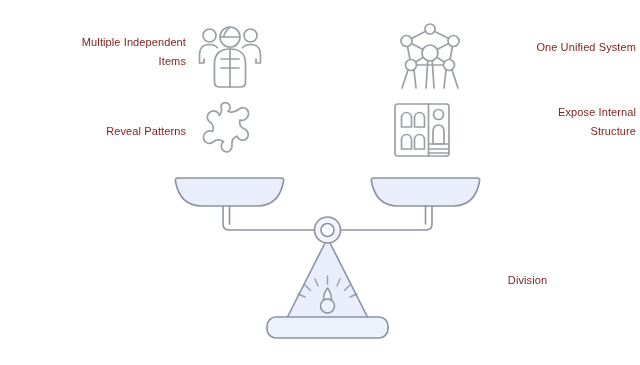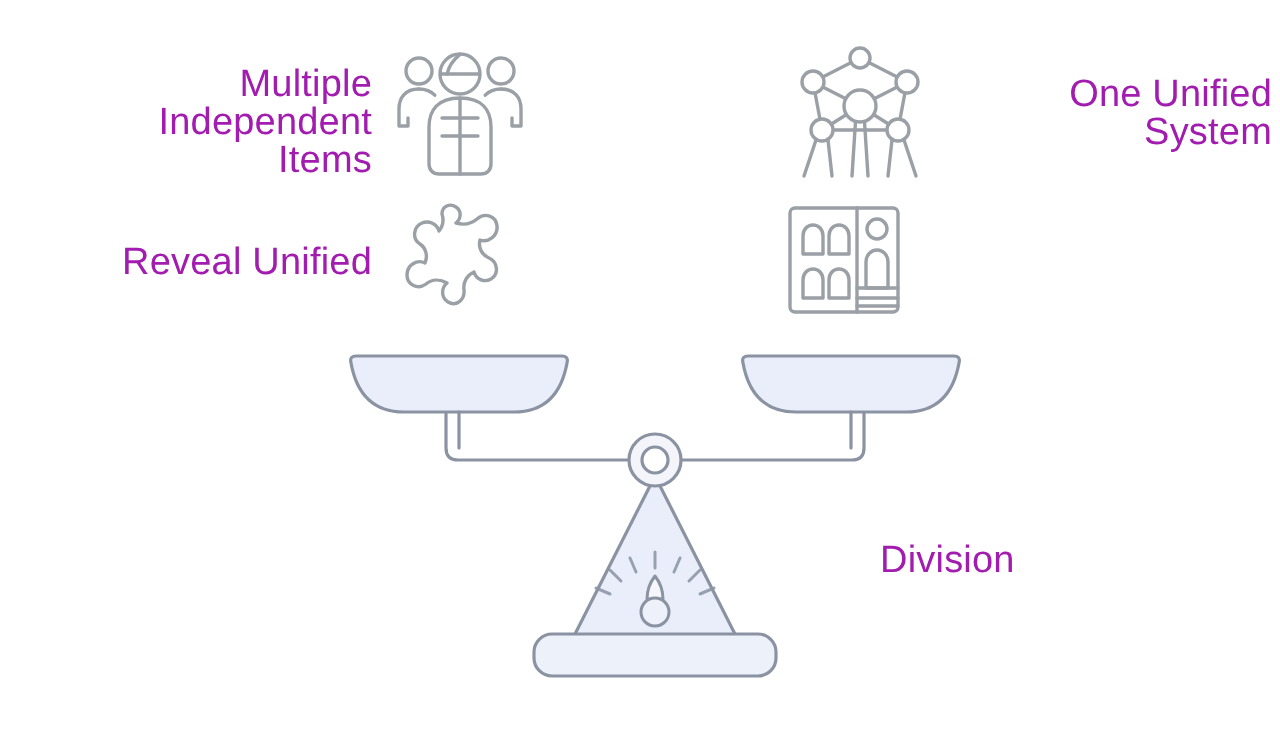--- a/index.html
+++ b/index.html
@@ -16,23 +16,23 @@
     position: relative;
   }
   #canvas {
     position: relative;
     width: 640px;
     height: 365px;
   }
 
   .label {
     position: absolute;
-    font-size: 19px;
+    font-size: 11px;
     line-height: 19px;
-    color: #a21caf;
+    color: #7f1d1d;
     letter-spacing: 0.1px;
     white-space: pre-line;
   }
   .label.right-align { text-align: right; }
   .label.left-align  { text-align: right;  }
 
   
   .feature-icon {
     position: absolute;
   }
@@ -57,21 +57,21 @@
   #icon-people   { left: 196px; top: 22px; }
   #icon-puzzle   { left: 197px; top: 101px; }
   #icon-molecule { left: 396px; top: 20px; }
   #icon-building { left: 392px; top: 101px; }
 
   
   #label-classification {
     left: 46px;  top: 271px; width: 190px; text-align: center;
   }
   #label-division {
-    left: 440px; top: 271px; width: 175px; 
+    left: 440px; top: 271px; width: 175px; text-align: center;
   }
 
   
   #scale-illustration {
     position: absolute;
     left: 165px;
     top: 172px;
     width: 325px;
     height: 180px;
   }
@@ -101,21 +101,21 @@
       <path d="M34 5.2 C 30 8.5 28.2 11.7 27.6 15"></path>
 
       <path d="M34 27 C 23 27 18.5 33 18.5 41.5 L 18.5 60 C 18.5 63 20.5 65 23.5 65
                L 44.5 65 C 47.5 65 49.5 63 49.5 60 L 49.5 41.5 C 49.5 33 45 27 34 27 Z"></path>
       <path d="M34 27 L 34 65"></path>
       <path d="M25 37 L 43 37"></path>
       <path d="M25 46 L 43 46"></path>
     </svg>
   </div>
 
-  <div class="label right-align" id="label-reveal-patterns">Reveal Unified</div>
+  <div class="label right-align" id="label-reveal-patterns">Reveal Patterns</div>
 
   <div class="feature-icon" id="icon-puzzle">
     <svg width="62" height="58" viewBox="0 0 62 58" fill="none" stroke="#9aa0a6" stroke-width="1.7" stroke-linecap="round" stroke-linejoin="round">
       <path d="M24 6
                C 24 2 28 0.5 31 2.5
                C 34 4.5 33.5 8.5 31 10.5
                C 34.5 11.5 38.5 11 41.5 8.5
                C 45.5 5 51 7 51.5 12
                C 52 17 47 20.5 43 19
                C 42 23 44 26.5 47.5 28
@@ -181,20 +181,22 @@
 
       <circle cx="46.5" cy="13.5" r="5"></circle>
       <path d="M41 43 L 41 30 C 41 26.5 43.5 24 46.5 24
                C 49.5 24 52 26.5 52 30 L 52 43 Z"></path>
       <path d="M36.5 43 L 57 43"></path>
       <path d="M36.5 48 L 57 48"></path>
       <path d="M36.5 52 L 57 52"></path>
     </svg>
   </div>
 
+  <div class="label left-align" id="label-expose-internal">Expose Internal
+Structure</div>
 
 
   <div class="label" id="label-division">Division</div>
 
   <div id="scale-illustration">
     <svg width="325" height="180" viewBox="0 0 325 180" fill="none" stroke="#8b93a3" stroke-width="1.6" stroke-linecap="round" stroke-linejoin="round">
 
       <path d="M58 8 L 58 52 C 58 56 60 58 64 58 L 261 58
                C 265 58 267 56 267 52 L 267 8" fill="none" stroke="#8b93a3" stroke-width="1.6"></path>
 

